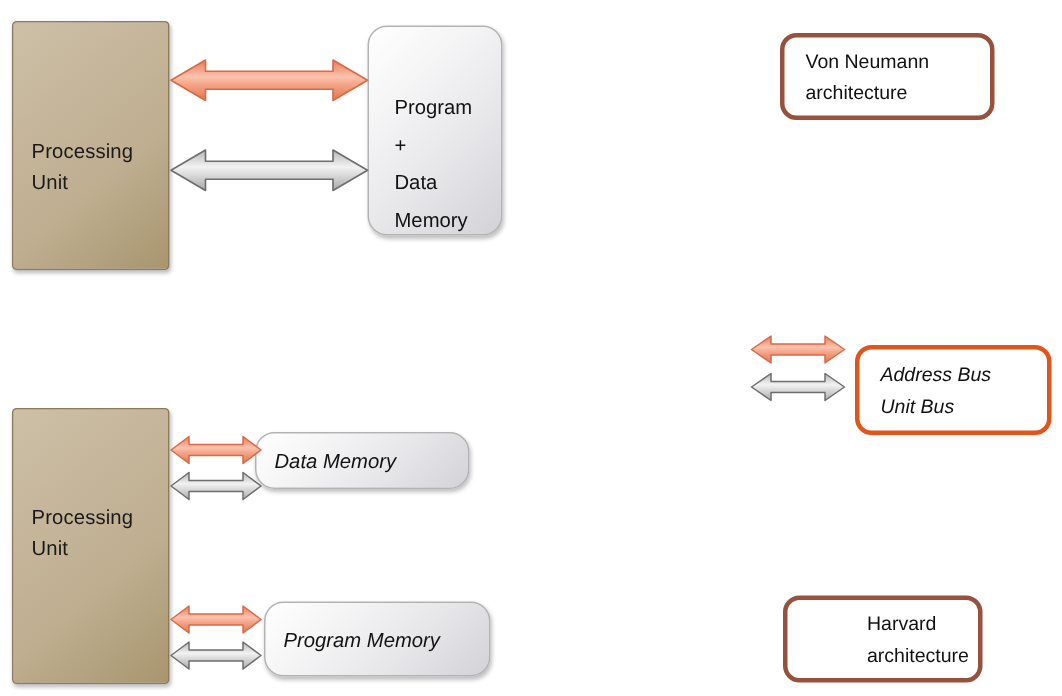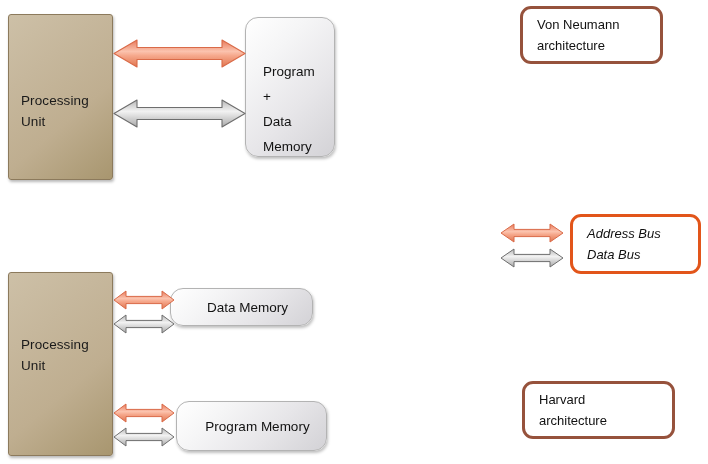--- a/index.html
+++ b/index.html
@@ -49,21 +49,22 @@
     left: 17px;
     top: 42px;
     font-size: 13.5px;
     color: #121212;
     line-height: 1.85;
     white-space: pre-line;
   }
   .mem-box.wide {
     display: flex;
     align-items: center;
-    justify-content: center;
+    justify-content: flex-start;
+    font-style: italic;
   }
   .mem-box.wide .mem-label {
     font-size: 13.5px;
     color: #121212;
     padding-left: 12px;
   }
 
   
   .arrow {
     position: absolute;
@@ -72,20 +73,21 @@
 
   
   .caption-box {
     position: absolute;
     border-radius: 11px;
     background: #ffffff;
     box-sizing: border-box;
     display: flex;
     flex-direction: column;
     justify-content: center;
+    margin-top: 16px;
   }
   .caption-box .cap-line {
     font-size: 13px;
     color: #111111;
     line-height: 1.65;
     padding-left: 14px;
     white-space: pre-line;
   }
   .caption-brown { border: 3px solid #96523c; }
   .caption-orange { border: 3px solid #e2551a; font-style: italic; }
@@ -166,21 +168,21 @@
           <stop offset="58%" stop-color="#dedede"></stop>
           <stop offset="100%" stop-color="#a9a9a9"></stop>
         </linearGradient>
       </defs>
       <polygon points="1,11 14,2 14,7.4 50,7.4 50,2 63,11 50,20 50,14.6 14,14.6 14,20" fill="url(#gry2)" stroke="#6e6e6e" stroke-width="1" stroke-linejoin="round"></polygon>
     </svg>
   </div>
 
   <div class="caption-box caption-orange" style="left:570px; top:214px; width:131px; height:60px;">
     <div class="cap-line">Address Bus</div>
-    <div class="cap-line">Data Bus</div>
+    <div class="cap-line">Unit Bus</div>
   </div>
 
   <div class="pu-box" style="left:8px; top:272px; width:105px; height:184px;">
     <div class="pu-label" style="top:62px;">Processing
 Unit</div>
   </div>
 
   <div class="mem-box wide" style="left:170px; top:288px; width:143px; height:38px;">
     <div class="mem-label">Data Memory</div>
   </div>
@@ -238,18 +240,18 @@
           <stop offset="0%" stop-color="#b6b6b6"></stop>
           <stop offset="42%" stop-color="#f2f2f2"></stop>
           <stop offset="58%" stop-color="#dedede"></stop>
           <stop offset="100%" stop-color="#a9a9a9"></stop>
         </linearGradient>
       </defs>
       <polygon points="1,11 13,2 13,7.4 49,7.4 49,2 61,11 49,20 49,14.6 13,14.6 13,20" fill="url(#gry4)" stroke="#6e6e6e" stroke-width="1" stroke-linejoin="round"></polygon>
     </svg>
   </div>
 
-  <div class="caption-box caption-brown" style="left:522px; top:381px; width:153px; height:58px;">
+  <div class="caption-box caption-brown" style="left:522px; top:381px; width:133px; height:58px;padding-left:39px;">
     <div class="cap-line">Harvard</div>
     <div class="cap-line">architecture</div>
   </div>
 
 </div>
 
 </body></html>

